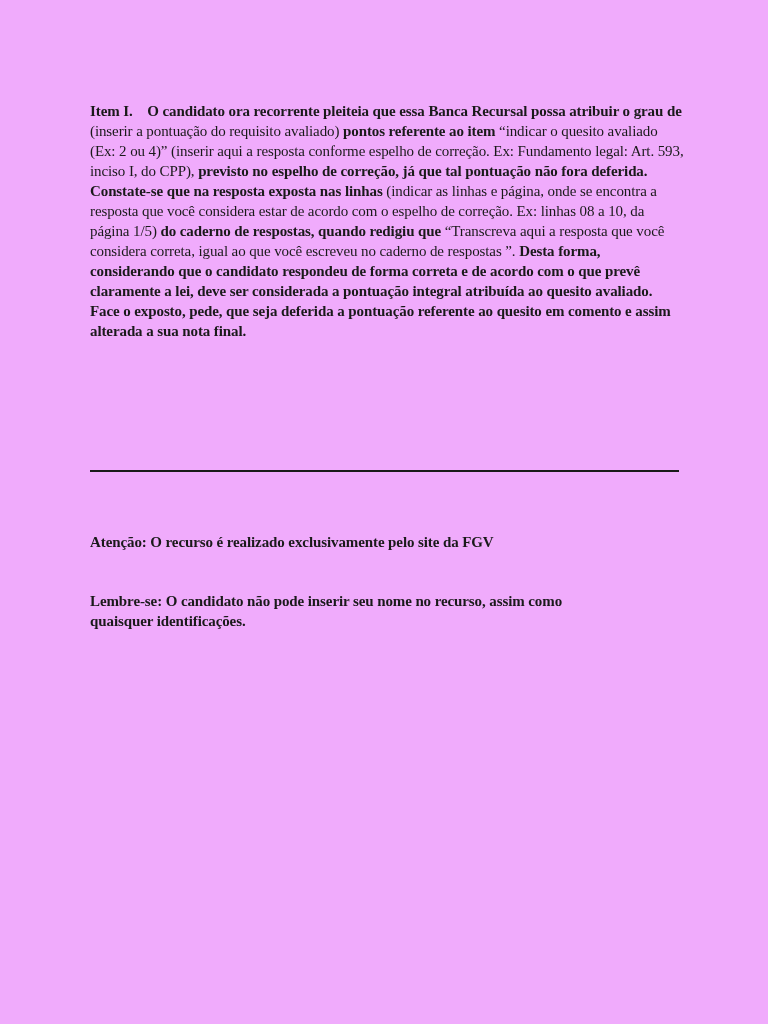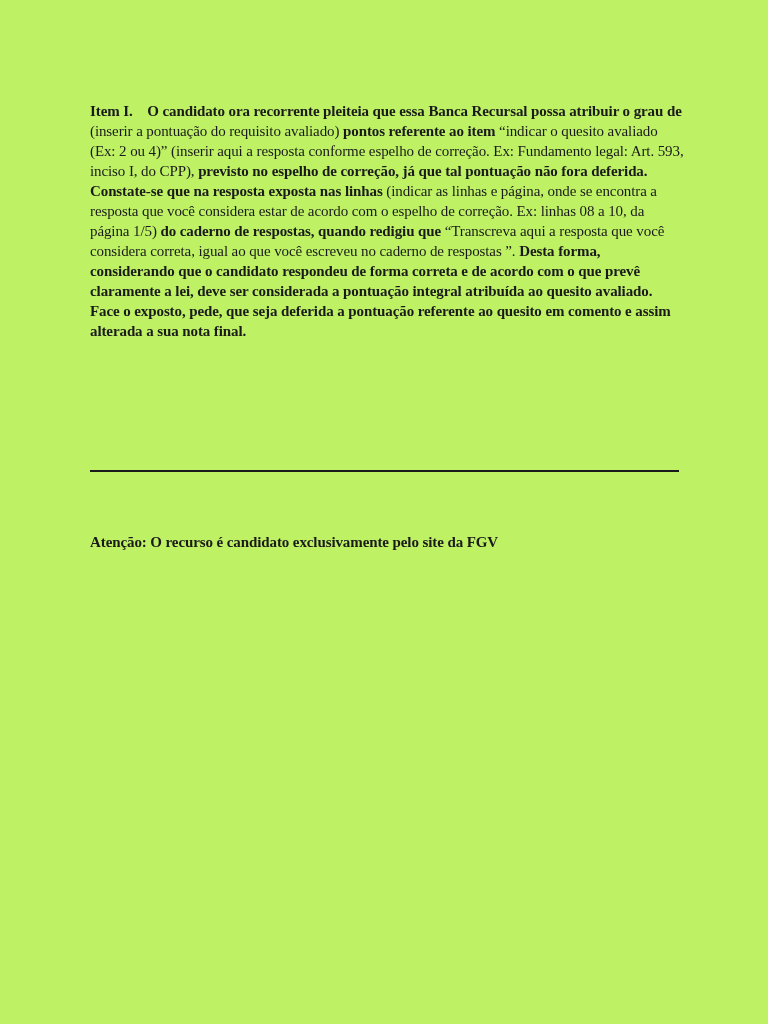--- a/index.html
+++ b/index.html
@@ -4,21 +4,21 @@
 <style>
   html, body {
     margin: 0;
     padding: 0;
     background: #ffffff;
   }
   .page {
     position: relative;
     width: 768px;
     height: 1024px;
-    background: #bef264;
+    background: #f0abfc;
     overflow: hidden;
     font-family: "Liberation Serif", "DejaVu Serif", serif;
     color: #1a1a1a;
   }
   .para {
     position: absolute;
     left: 90px;
     width: 594px;
     margin: 0;
     font-size: 15px;
@@ -45,17 +45,18 @@
 </style>
 </head>
 <body>
 
 <div class="page">
 
   <div class="para main"><span class="b">Item I.&nbsp;&nbsp;&nbsp; O candidato ora recorrente pleiteia que essa Banca Recursal possa atribuir o grau de </span><span class="r">(inserir a pontuação do requisito avaliado) </span><span class="b">pontos referente ao item </span><span class="r">“indicar o quesito avaliado (Ex: 2 ou 4)” (inserir aqui a resposta conforme espelho de correção. Ex: Fundamento legal: Art. 593, inciso I, do CPP), </span><span class="b">previsto no espelho de correção, já que tal pontuação não fora deferida. Constate-se que na resposta exposta nas linhas </span><span class="r">(indicar as linhas e página, onde se encontra a resposta que você considera estar de acordo com o espelho de correção. Ex: linhas 08 a 10, da página 1/5) </span><span class="b">do caderno de respostas, quando redigiu que </span><span class="r">“Transcreva aqui a resposta que você considera correta, igual ao que você escreveu no caderno de respostas ”. </span><span class="b">Desta forma, considerando que o candidato respondeu de forma correta e de acordo com o que prevê claramente a lei, deve ser considerada a pontuação integral atribuída ao quesito avaliado. Face o exposto, pede, que seja deferida a pontuação referente ao quesito em comento e assim alterada a sua nota final.</span></div>
 
   <div class="divider"></div>
 
-  <p class="para note note-1">Atenção: O recurso é candidato exclusivamente pelo site da FGV</p>
+  <p class="para note note-1">Atenção: O recurso é realizado exclusivamente pelo site da FGV</p>
 
+  <p class="para note note-2">Lembre-se: O candidato não pode inserir seu nome no recurso, assim como<br>quaisquer identificações.</p>
 
 
 </div>
 
 </body></html>

